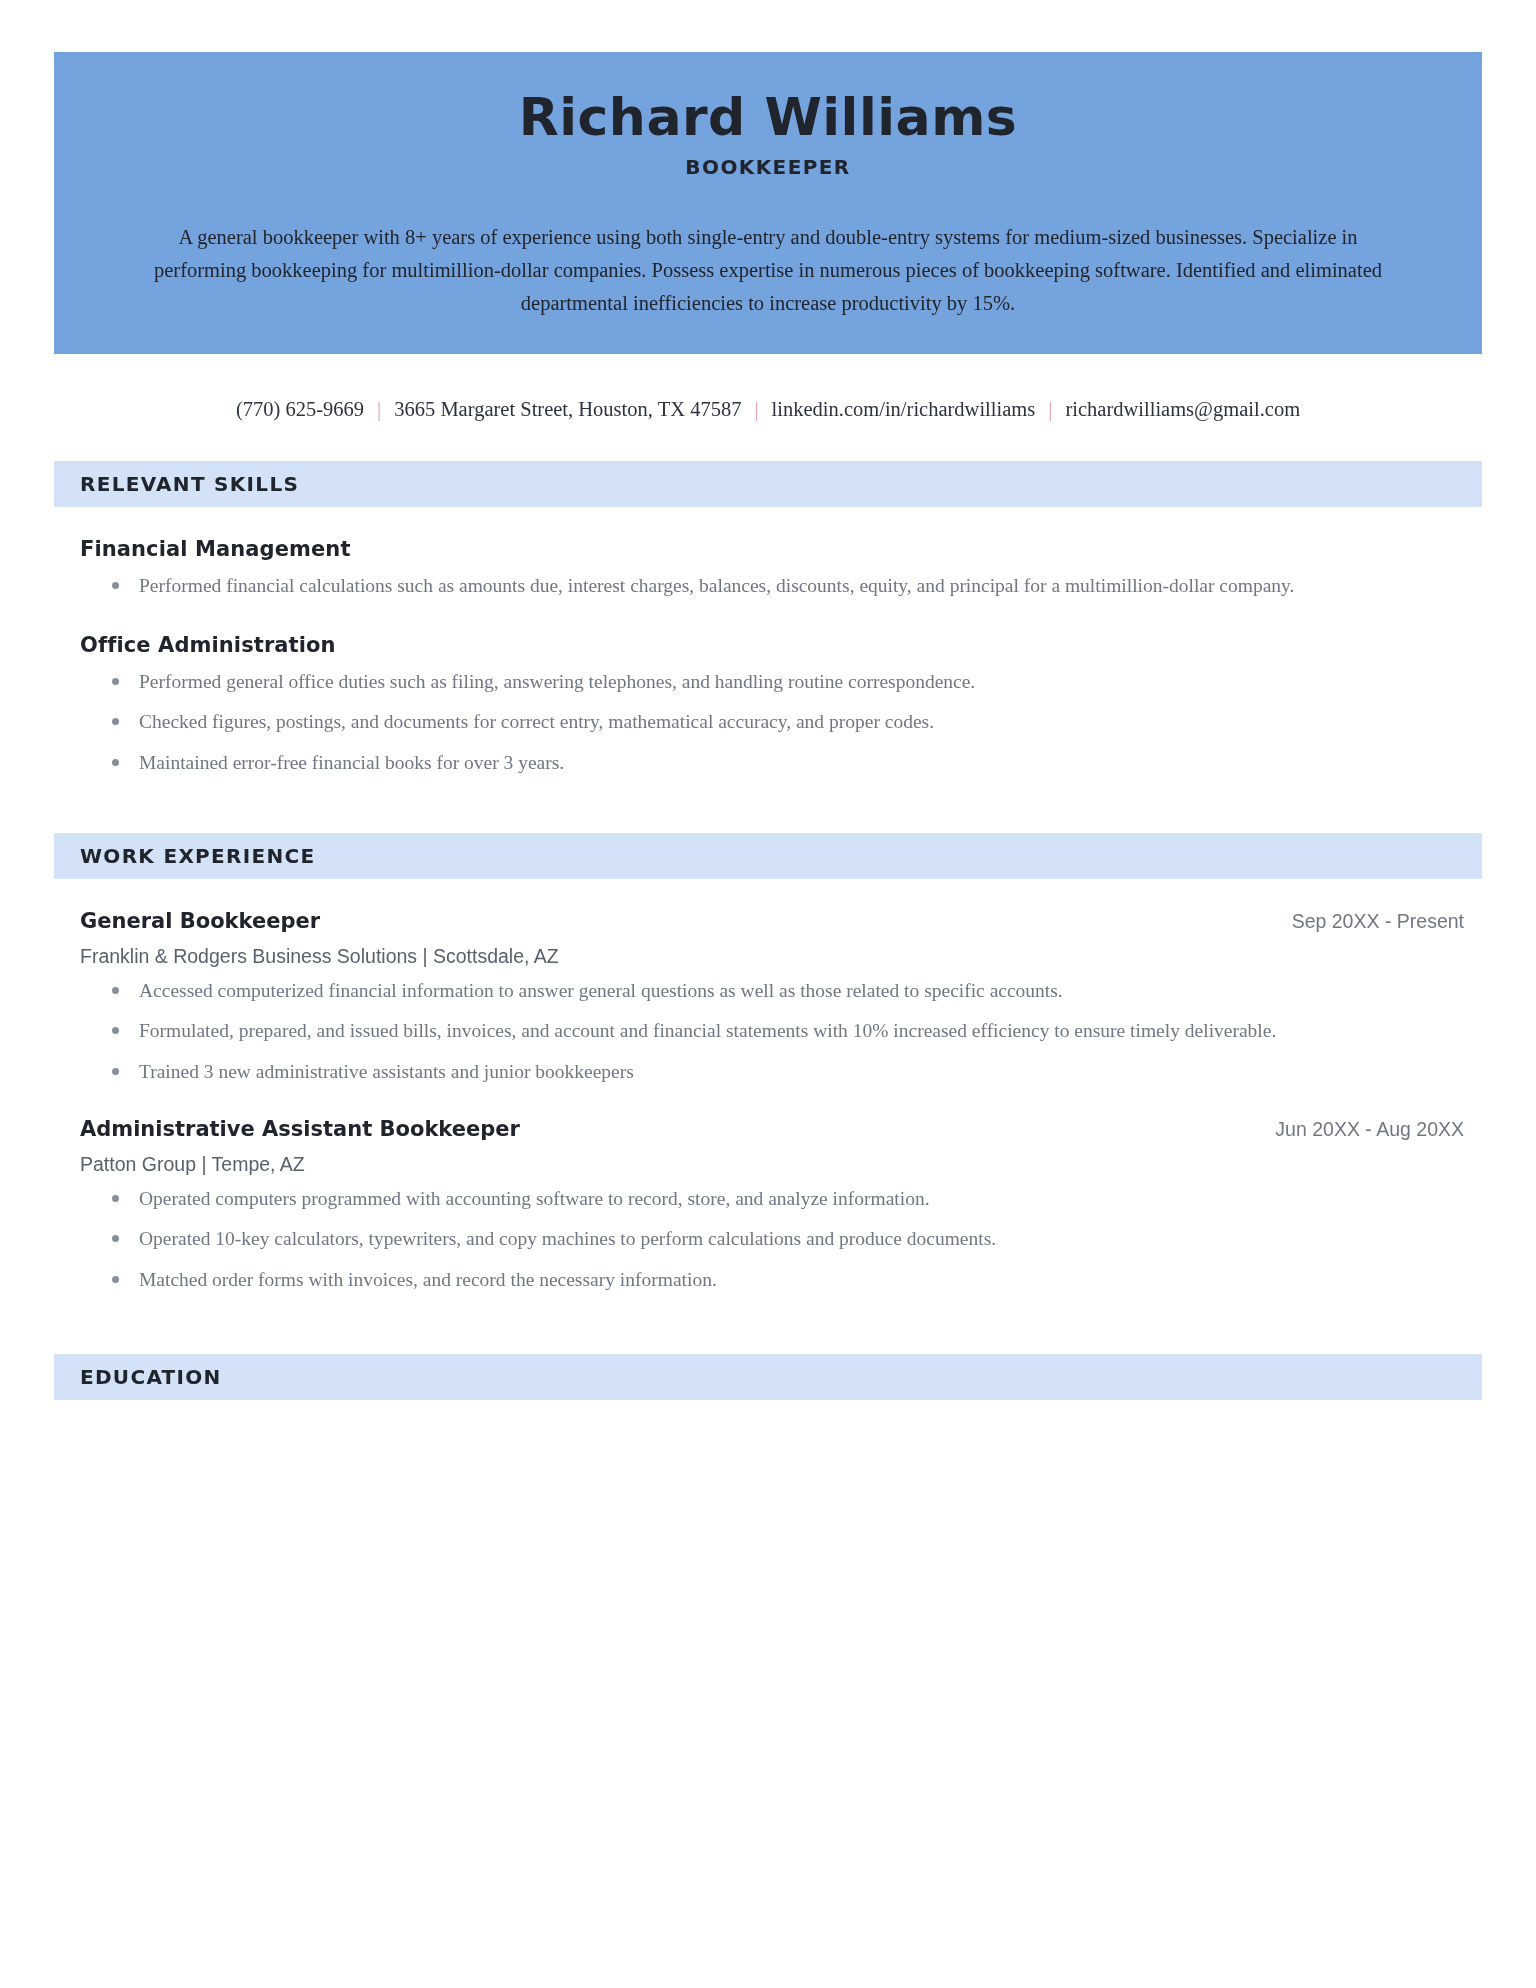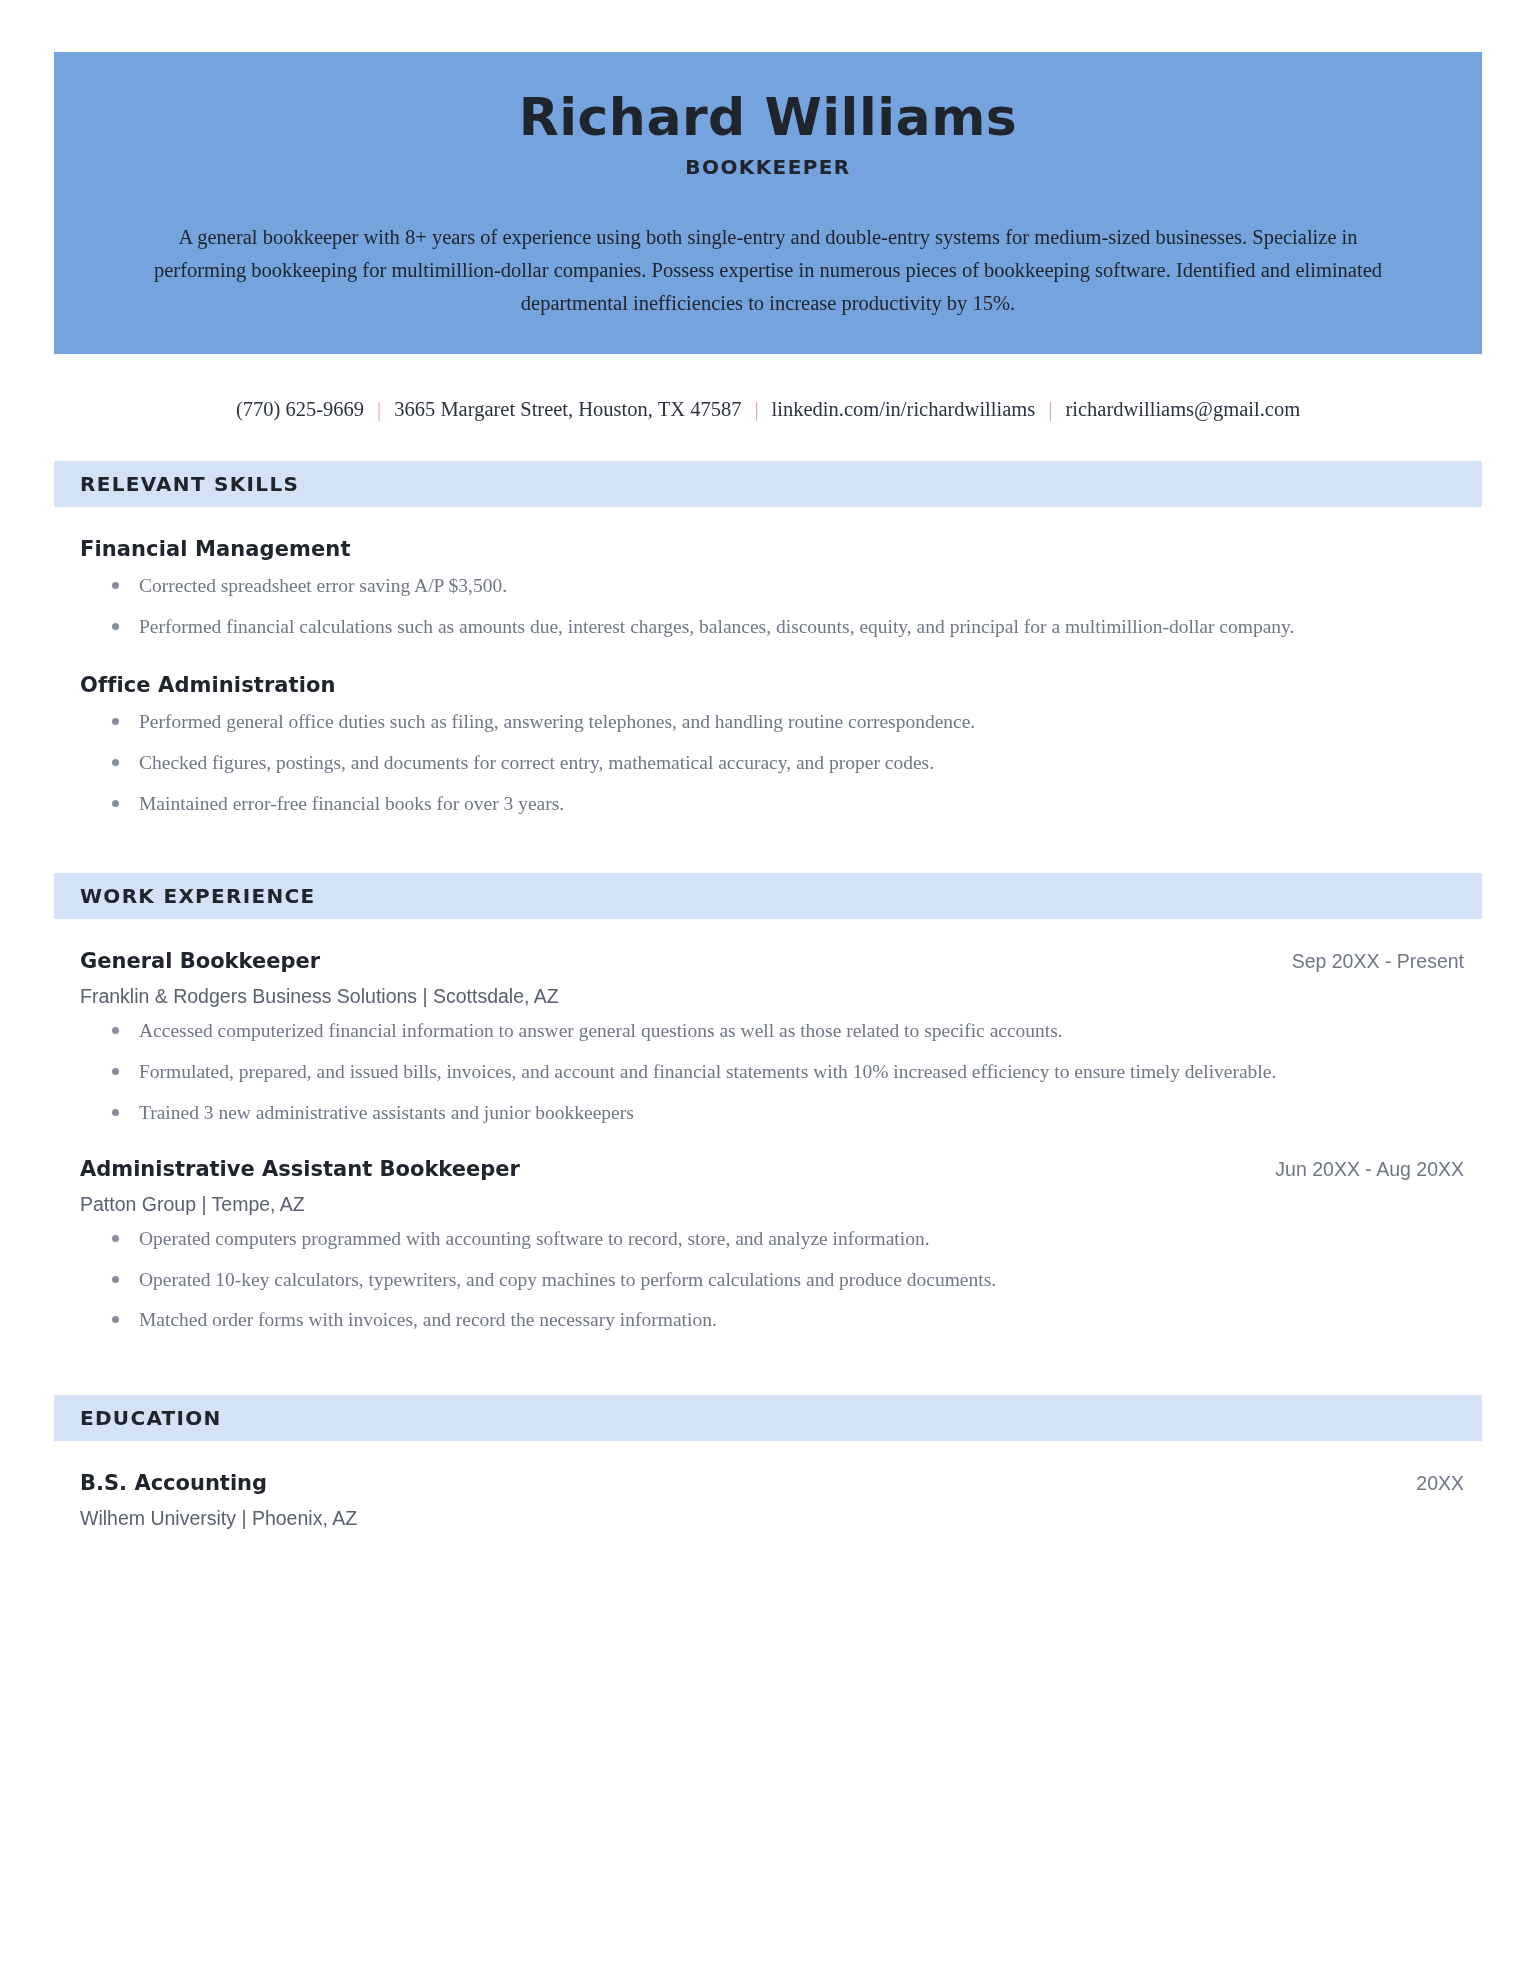--- a/index.html
+++ b/index.html
@@ -188,21 +188,20 @@
     </div>
 
     <div class="section">
       <div class="section-bar">
         <span class="section-bar-title">RELEVANT SKILLS</span>
       </div>
 
       <div class="skill-group">
         <div class="subhead">Financial Management</div>
         <ul class="bullets">
-          <li>Corrected spreadsheet error saving A/P $3,500.</li>
           <li>Performed financial calculations such as amounts due, interest charges, balances, discounts, equity, and principal for a multimillion-dollar company.</li>
         </ul>
       </div>
 
       <div class="skill-group">
         <div class="subhead">Office Administration</div>
         <ul class="bullets">
           <li>Performed general office duties such as filing, answering telephones, and handling routine correspondence.</li>
           <li>Checked figures, postings, and documents for correct entry, mathematical accuracy, and proper codes.</li>
           <li>Maintained error-free financial books for over 3 years.</li>
@@ -244,23 +243,16 @@
       </div>
     </div>
 
     <div class="gap-md"></div>
 
     <div class="section">
       <div class="section-bar">
         <span class="section-bar-title">EDUCATION</span>
       </div>
 
-      <div class="entry">
-        <div class="entry-top">
-          <span class="entry-role">B.S. Accounting</span>
-          <span class="entry-date">20XX</span>
-        </div>
-        <div class="entry-org">Wilhem University | Phoenix, AZ</div>
-      </div>
     </div>
 
   </div>
 </div>
 
 </body></html>

